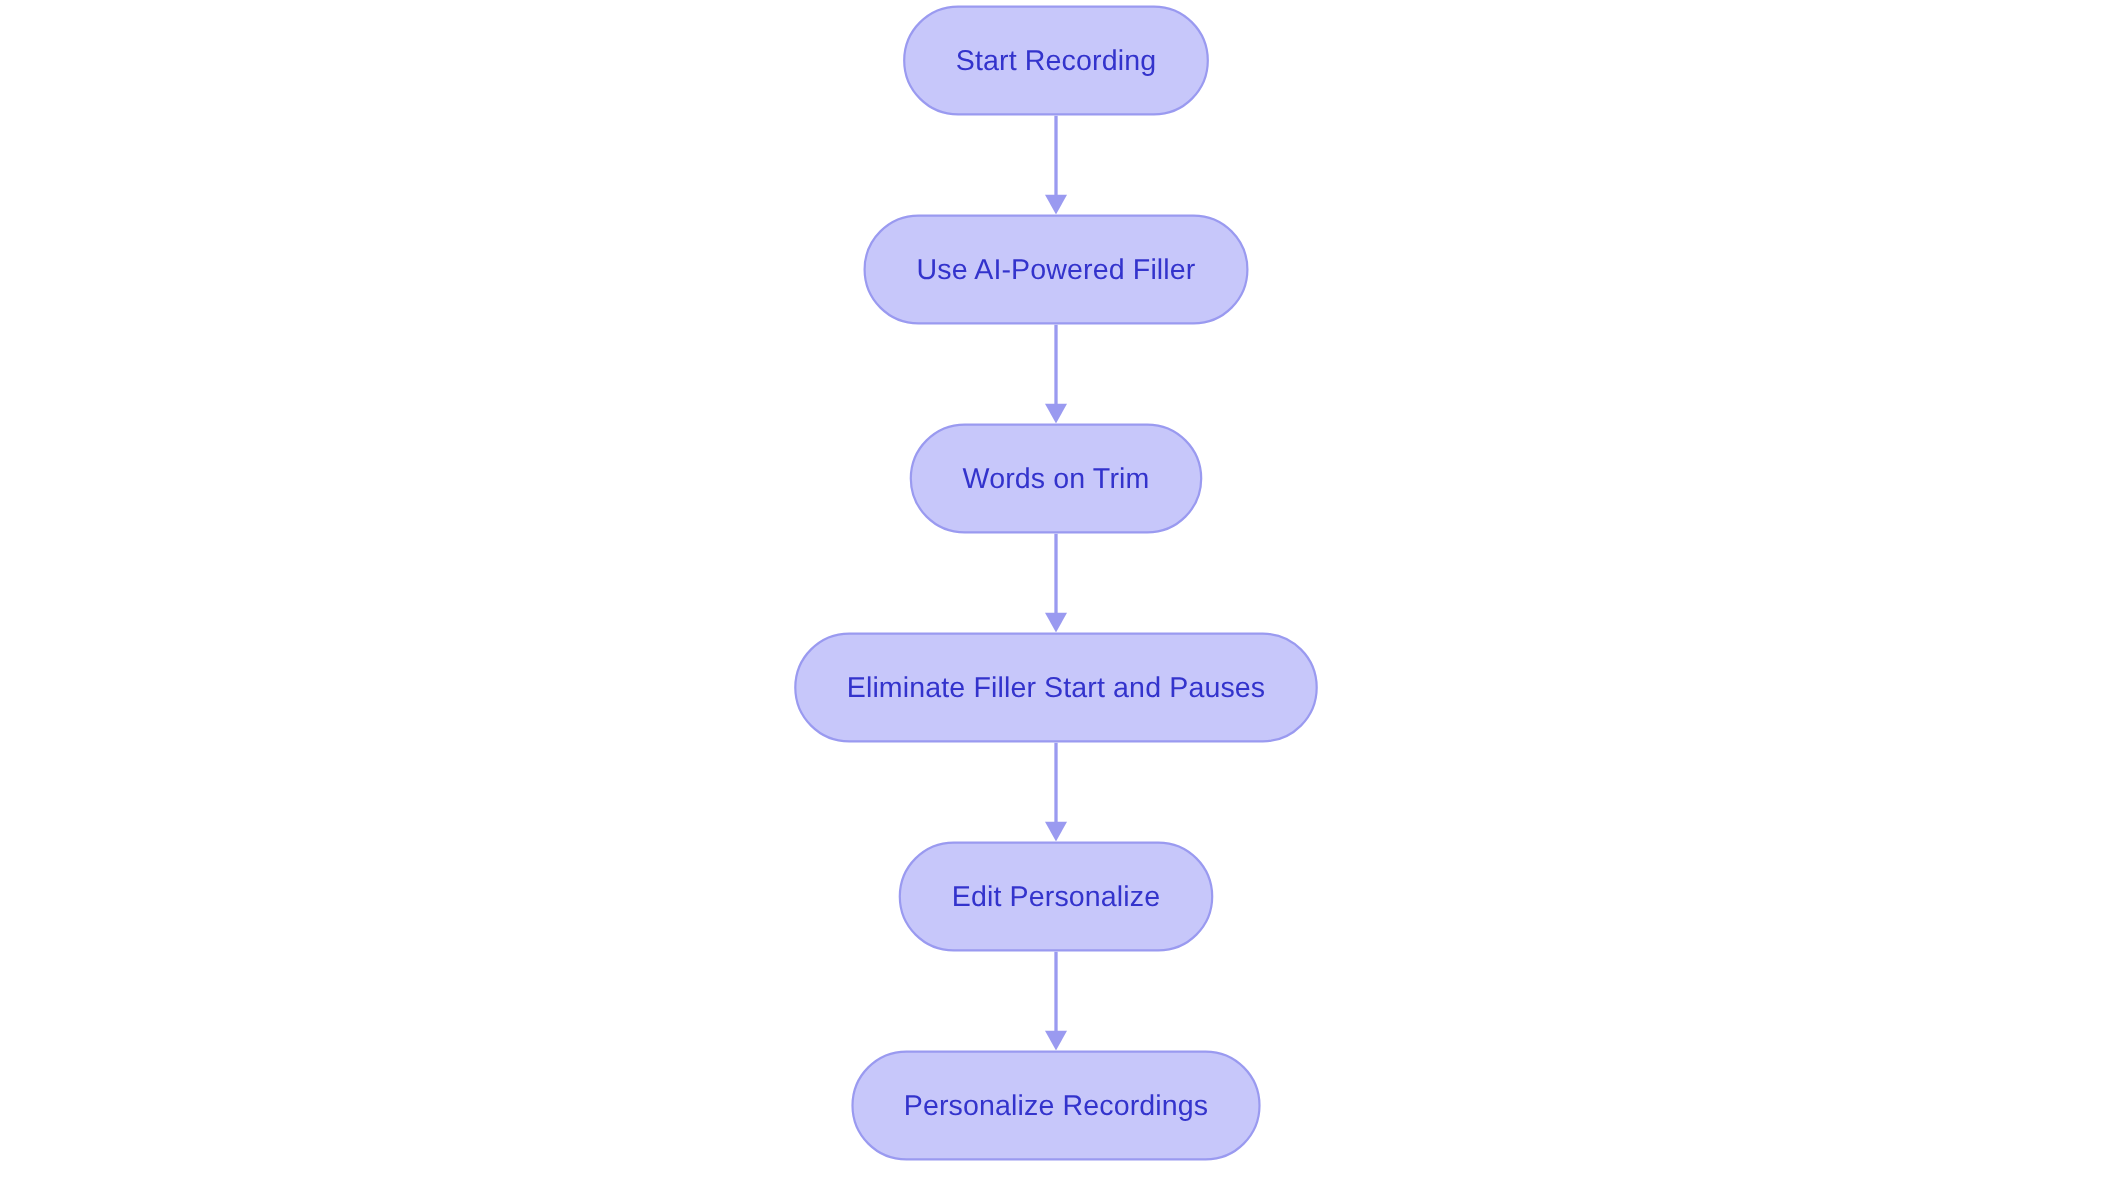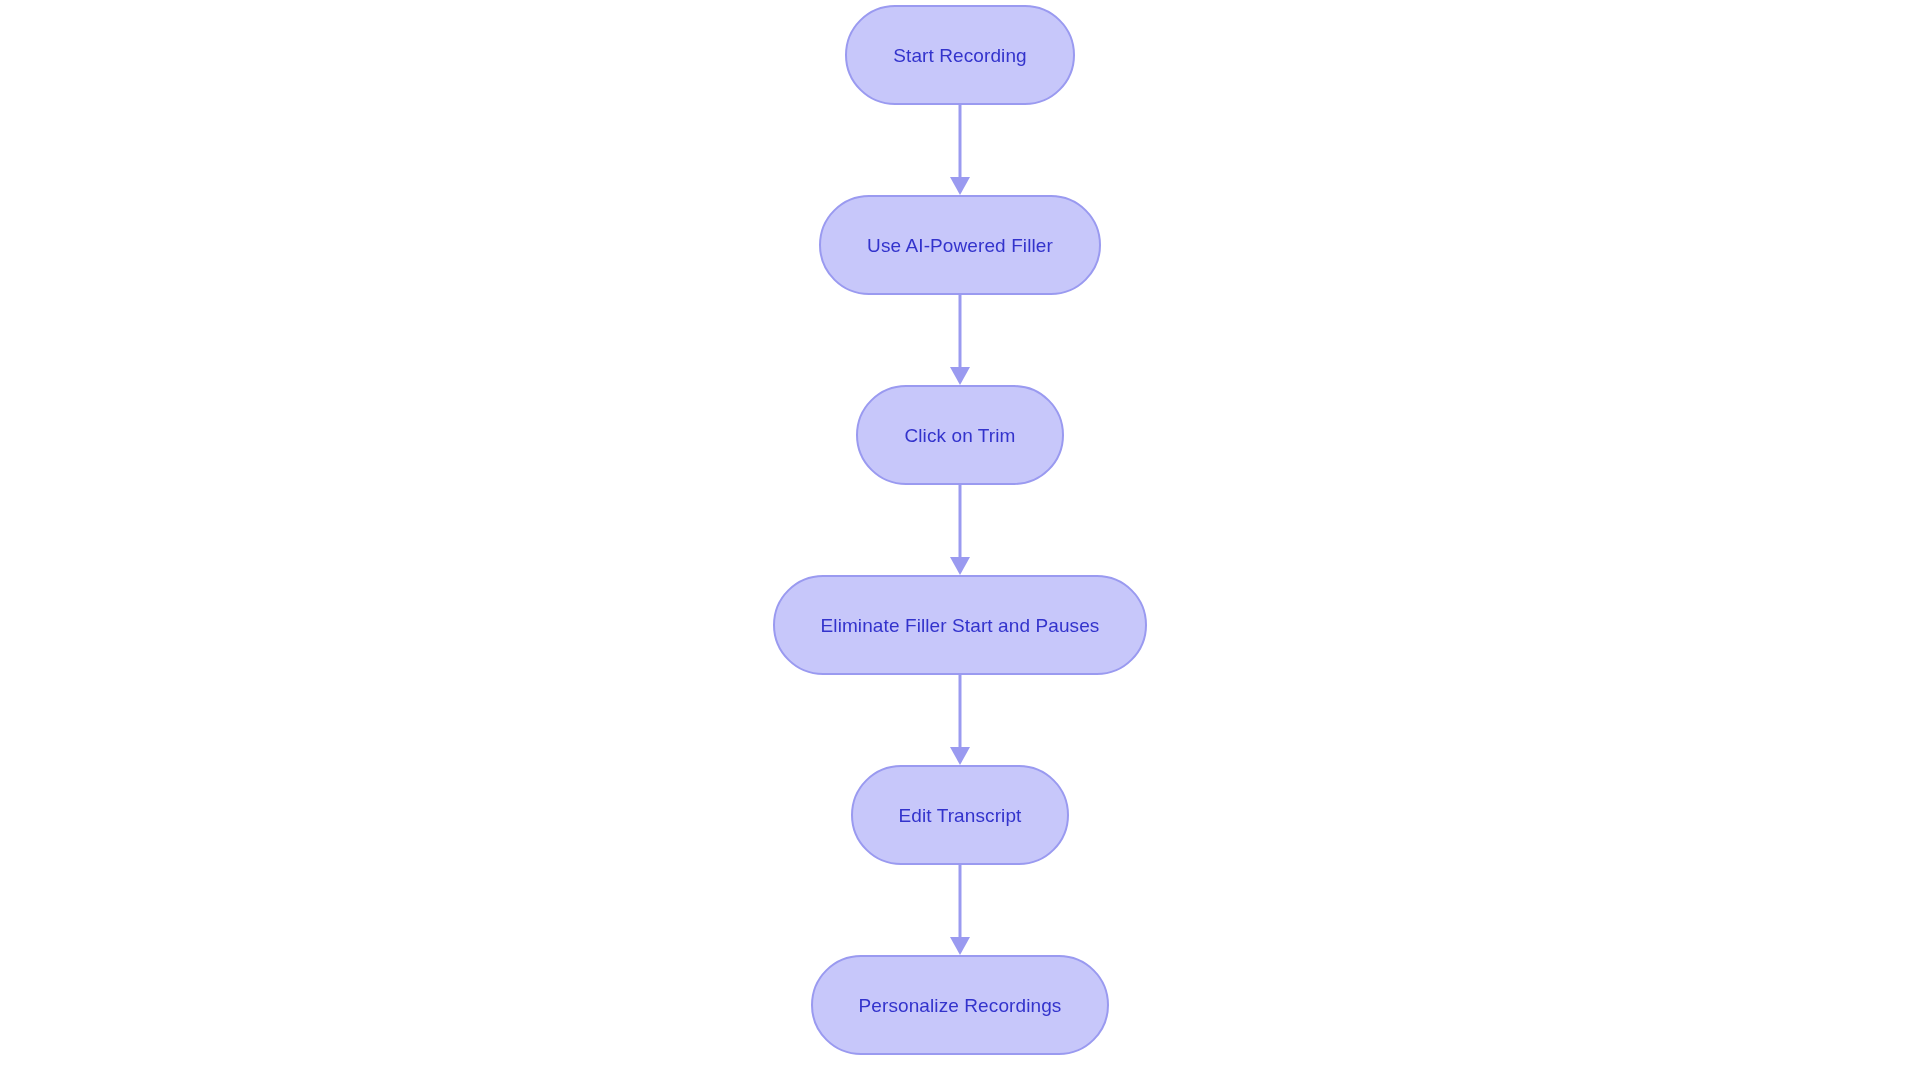--- a/index.html
+++ b/index.html
@@ -41,21 +41,21 @@
     height: 100px;
     border-radius: 999px;
     background: #c7c7fa;
     border: 2px solid #9a9af0;
     padding: 0 46px;
     white-space: nowrap;
   }
 
   .flow-node-label {
     font-family: "Liberation Sans", sans-serif;
-    font-size: 19px;
+    font-size: 26px;
     line-height: 1;
     letter-spacing: 0.1px;
     color: #3333cc;
     user-select: none;
   }
 
   .flow-connector {
     display: block;
     width: 24px;
     height: 90px;
@@ -88,39 +88,39 @@
     <div class="flow-node">
       <span class="flow-node-label">Use AI-Powered Filler</span>
     </div>
 
     <svg class="flow-connector" viewBox="0 0 24 90">
       <line class="conn-line" x1="12" y1="0" x2="12" y2="74"></line>
       <polygon class="conn-head" points="12,90 2,72 22,72"></polygon>
     </svg>
 
     <div class="flow-node">
-      <span class="flow-node-label">Click on Trim</span>
+      <span class="flow-node-label">Words on Trim</span>
     </div>
 
     <svg class="flow-connector" viewBox="0 0 24 90">
       <line class="conn-line" x1="12" y1="0" x2="12" y2="74"></line>
       <polygon class="conn-head" points="12,90 2,72 22,72"></polygon>
     </svg>
 
     <div class="flow-node">
       <span class="flow-node-label">Eliminate Filler Start and Pauses</span>
     </div>
 
     <svg class="flow-connector" viewBox="0 0 24 90">
       <line class="conn-line" x1="12" y1="0" x2="12" y2="74"></line>
       <polygon class="conn-head" points="12,90 2,72 22,72"></polygon>
     </svg>
 
     <div class="flow-node">
-      <span class="flow-node-label">Edit Transcript</span>
+      <span class="flow-node-label">Edit Personalize</span>
     </div>
 
     <svg class="flow-connector" viewBox="0 0 24 90">
       <line class="conn-line" x1="12" y1="0" x2="12" y2="74"></line>
       <polygon class="conn-head" points="12,90 2,72 22,72"></polygon>
     </svg>
 
     <div class="flow-node">
       <span class="flow-node-label">Personalize Recordings</span>
     </div>

